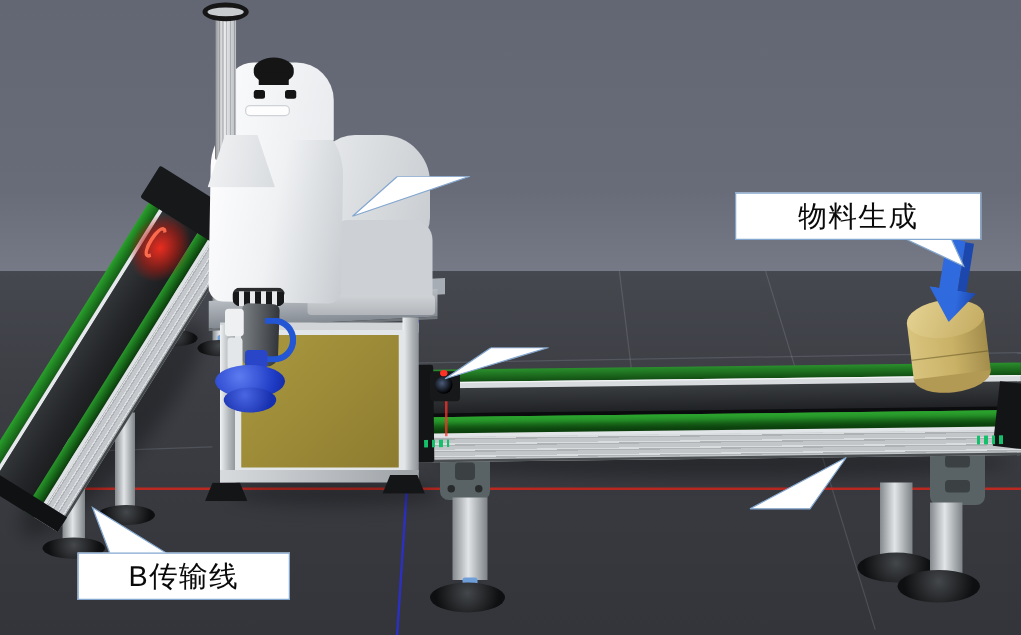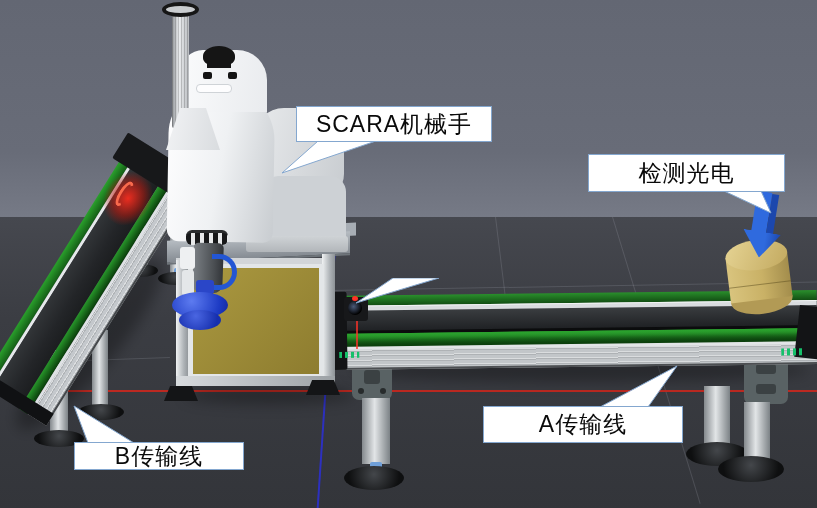--- a/index.html
+++ b/index.html
@@ -179,21 +179,21 @@
     color:#0a0a0a;font-size:23px;letter-spacing:1px;line-height:1;}
   .tail{z-index:20;display:block;}
   #lbl-scara{left:296px;top:106px;width:196px;height:36px;}
   #tail-scara{left:275px;top:141px;}
   #lbl-material{left:588px;top:154px;width:197px;height:38px;}
   #tail-material{left:715px;top:191px;}
   #lbl-detect{left:369px;top:242px;width:178px;height:37px;}
   #tail-detect{left:350px;top:278px;}
   #lbl-convA{left:483px;top:406px;width:200px;height:37px;}
   #tail-convA{left:595px;top:362px;}
-  #lbl-convB{left:74px;top:442px;width:170px;height:28px;justify-content:center;}
+  #lbl-convB{left:62px;top:442px;width:170px;height:38px;justify-content:center;}
   #tail-convB{left:60px;top:402px;}
 </style>
 </head>
 <body>
 
 <div id="viewport">
 
   <div class="s" id="wall"></div>
   <div class="s" id="floor"></div>
   <div class="s grid" id="g-h1"></div>
@@ -313,41 +313,35 @@
   <div class="s gz" id="g-white2"></div>
   <div class="s gz" id="g-tube"></div>
   <div class="s gz" id="g-stem"></div>
   <div class="s gz" id="g-cup-top"></div>
   <div class="s gz" id="g-cup1"></div>
   <div class="s gz" id="g-cup2"></div>
 
   <svg class="s tail" id="tail-scara" width="110" height="40">
     <polygon points="43,0 101,0 7,32" fill="#ffffff" stroke="#84a7cf" stroke-width="1"></polygon>
   </svg>
-  <div class="s callout" id="lbl-scara">
-    <span>SCARA机械手</span>
-  </div>
 
   <svg class="s tail" id="tail-material" width="70" height="26">
     <polygon points="9,0 46,0 56,22" fill="#ffffff" stroke="#84a7cf" stroke-width="1"></polygon>
   </svg>
   <div class="s callout" id="lbl-material">
-    <span>检测光电</span>
+    <span>物料生成</span>
   </div>
 
   <svg class="s tail" id="tail-detect" width="95" height="30">
     <polygon points="43,0 89,0 6,25" fill="#ffffff" stroke="#84a7cf" stroke-width="1"></polygon>
   </svg>
 
   <svg class="s tail" id="tail-convA" width="90" height="46">
     <polygon points="5,45 53,45 82,4" fill="#ffffff" stroke="#84a7cf" stroke-width="1"></polygon>
   </svg>
-  <div class="s callout" id="lbl-convA">
-    <span>A传输线</span>
-  </div>
 
   <svg class="s tail" id="tail-convB" width="80" height="42">
     <polygon points="28,41 74,41 14,4" fill="#ffffff" stroke="#84a7cf" stroke-width="1"></polygon>
   </svg>
   <div class="s callout" id="lbl-convB">
     <span>B传输线</span>
   </div>
 
 </div>
 

